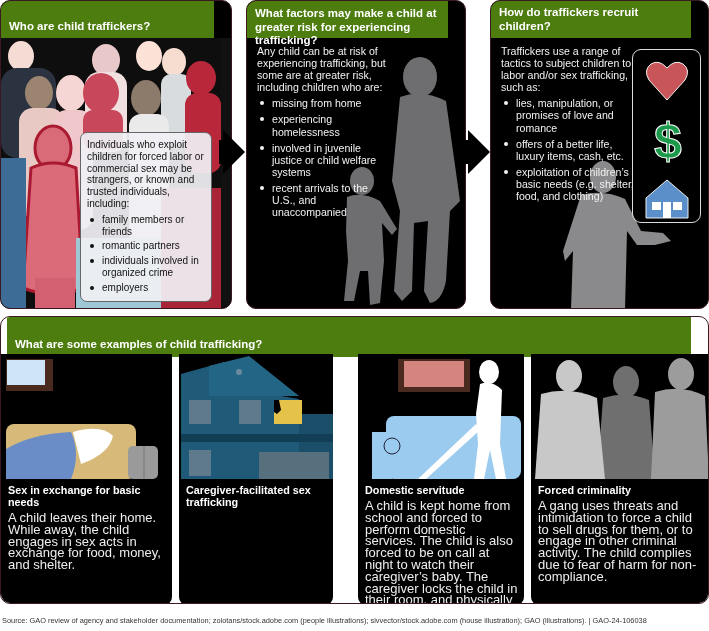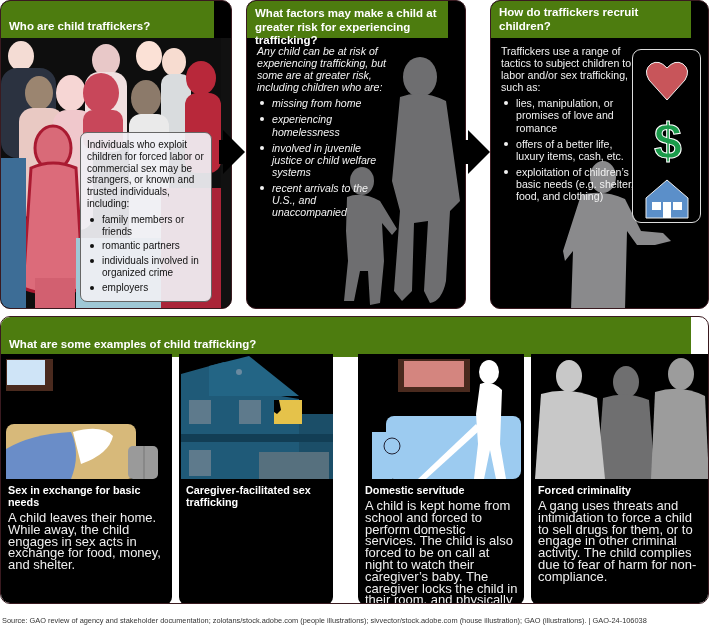--- a/index.html
+++ b/index.html
@@ -21,31 +21,31 @@
   #p1 .textbox .body-text { color: #111; font-size: 10px; line-height: 11.8px; }
   #p1 .textbox ul.bullets li { margin-bottom: 3px; }
 
   
   .arrow { position: absolute; width: 0; height: 0; border-top: 22px solid transparent; border-bottom: 22px solid transparent; border-left: 22px solid #000; }
   .arrow-stem { position: absolute; background: #000; }
 
   
   #p2 { left: 246px; top: 0; width: 220px; height: 309px; }
   #p2 .panel-head { height: 37px; padding-top: 6px; align-items: flex-start; }
-  #p2 .content { position: absolute; left: 10px; top: 44px; width: 130px; font-style: italic; }
+  #p2 .content { position: absolute; left: 10px; top: 44px; width: 130px; }
 
   
   #p3 { left: 490px; top: 0; width: 219px; height: 309px; }
   #p3 .panel-head { height: 37px; padding-bottom: 5px; }
   #p3 .content { position: absolute; left: 10px; top: 44px; width: 135px; }
   #p3 .iconbox { position: absolute; left: 141px; top: 48px; width: 69px; height: 174px; border: 1.5px solid #ddd; border-radius: 9px; }
 
   
   #p4 { left: 0; top: 316px; width: 709px; height: 288px; background: #ffffff; border: 1.5px solid #3a1a20; border-radius: 10px; overflow: hidden; }
-  #p4 .panel-head { height: 40px; padding-bottom: 6px; }
+  #p4 .panel-head { height: 40px; padding-bottom: 6px; margin-left: 6px; }
   .ex-card { position: absolute; top: 37px; height: 251px; background: #000; border-radius: 0 0 8px 8px; overflow: hidden; }
   .ex-card .illus { position: absolute; left: 0; right: 0; top: 0; height: 125px; }
   .ex-card .ex-text { position: absolute; left: 7px; right: 5px; top: 130px; }
   .ex-title { font-weight: bold; font-size: 10.8px; line-height: 12px; margin-bottom: 4px; color: #fff; }
   .ex-desc { font-size: 13px; line-height: 11.8px; color: #eee; }
 
   .source { position: absolute; left: 2px; top: 616px; font-size: 7.4px; color: #333; white-space: nowrap; font-family: "Liberation Sans", sans-serif; }
 </style>
 </head>
 <body>

